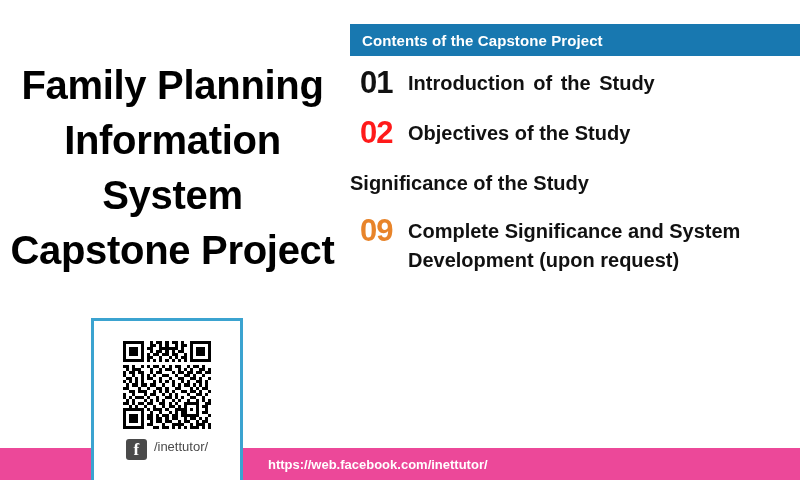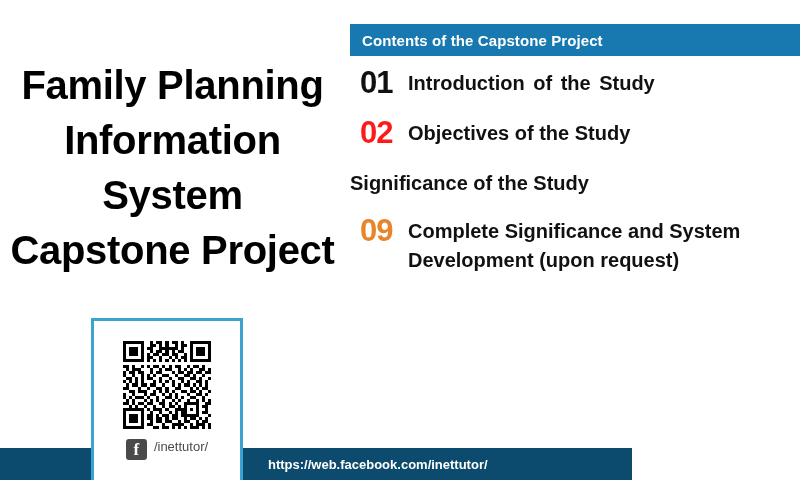--- a/index.html
+++ b/index.html
@@ -157,23 +157,23 @@
   }
   .item-label.spaced {
     word-spacing: 3px;
   }
 
   
   #footer-bar {
     position: absolute;
     left: 0;
     bottom: 0;
-    width: 632px;
+    width: 800px;
     height: 32px;
-    background: #0c4a6e;
+    background: #ec4899;
     z-index: 1;
   }
   #footer-url {
     position: absolute;
     left: 268px;
     top: 50%;
     transform: translateY(-50%);
     color: #ffffff;
     font-size: 13px;
     font-weight: bold;

